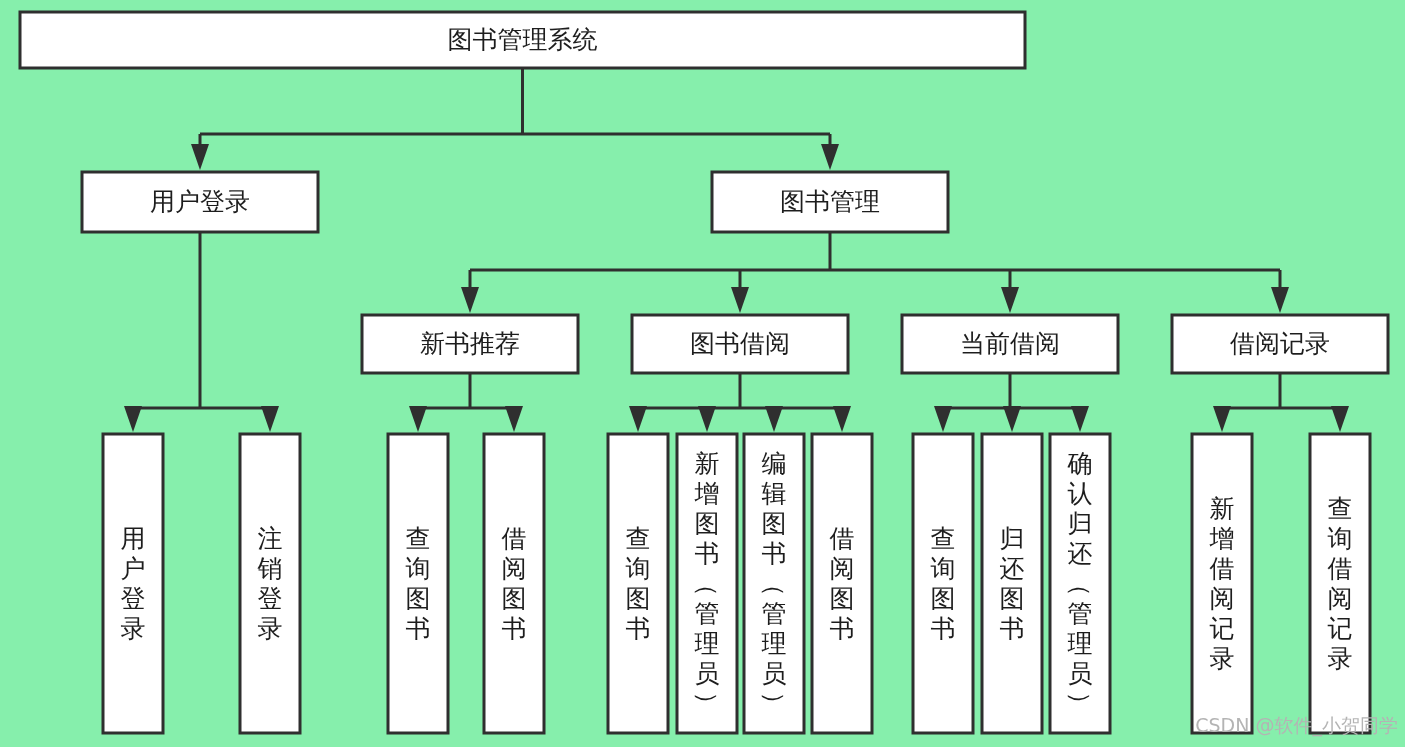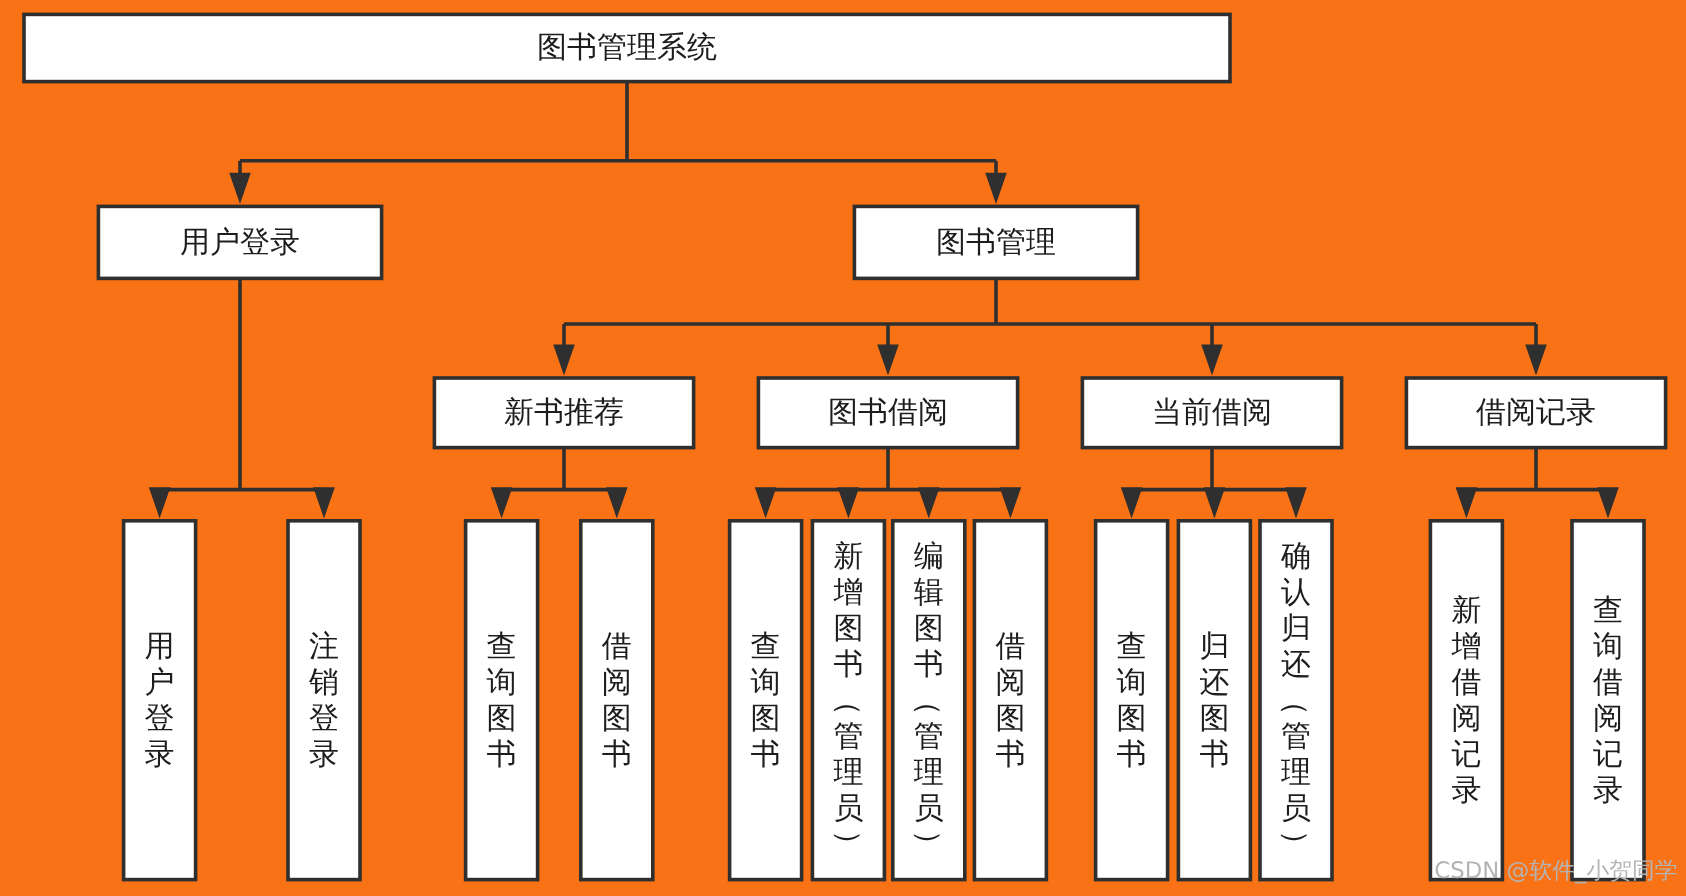--- a/index.html
+++ b/index.html
@@ -7,21 +7,21 @@
     padding: 0;
     background: #ffffff;
   }
   body {
     font-family: "DejaVu Sans", "Liberation Sans", sans-serif;
   }
   #diagram-root {
     position: relative;
     width: 1405px;
     height: 747px;
-    background: #f97316;
+    background: #86efac;
     overflow: hidden;
   }
   svg.diagram-canvas {
     position: absolute;
     left: 0;
     top: 0;
     width: 1405px;
     height: 747px;
   }
   .node-box {

